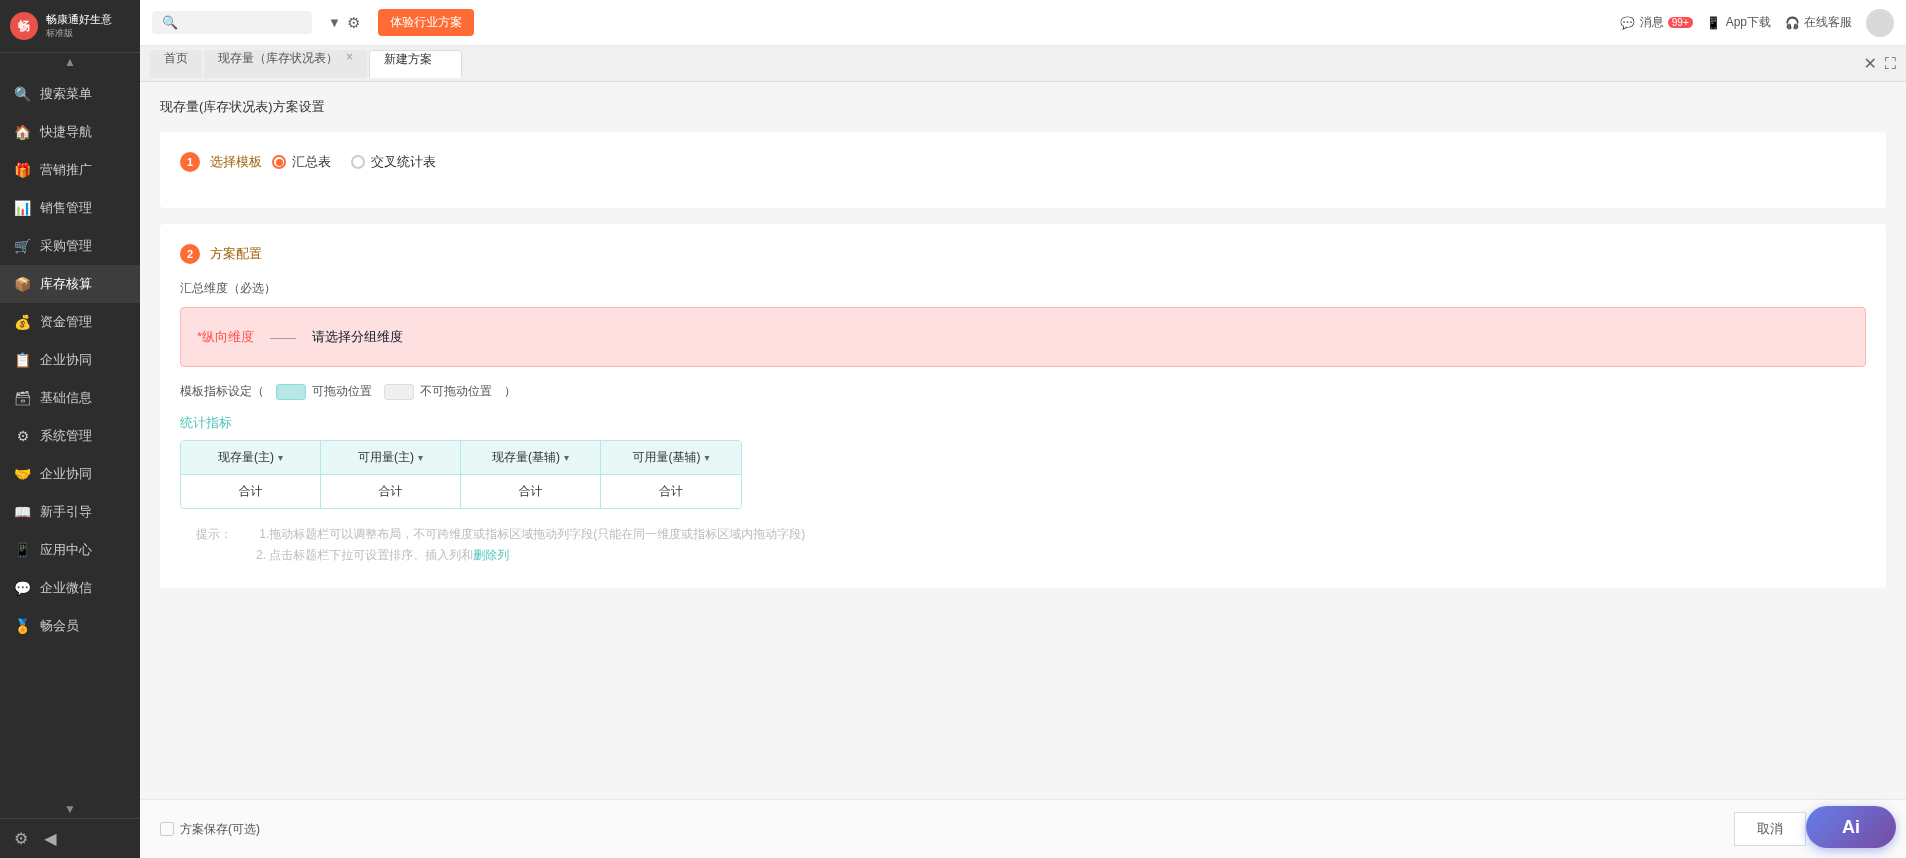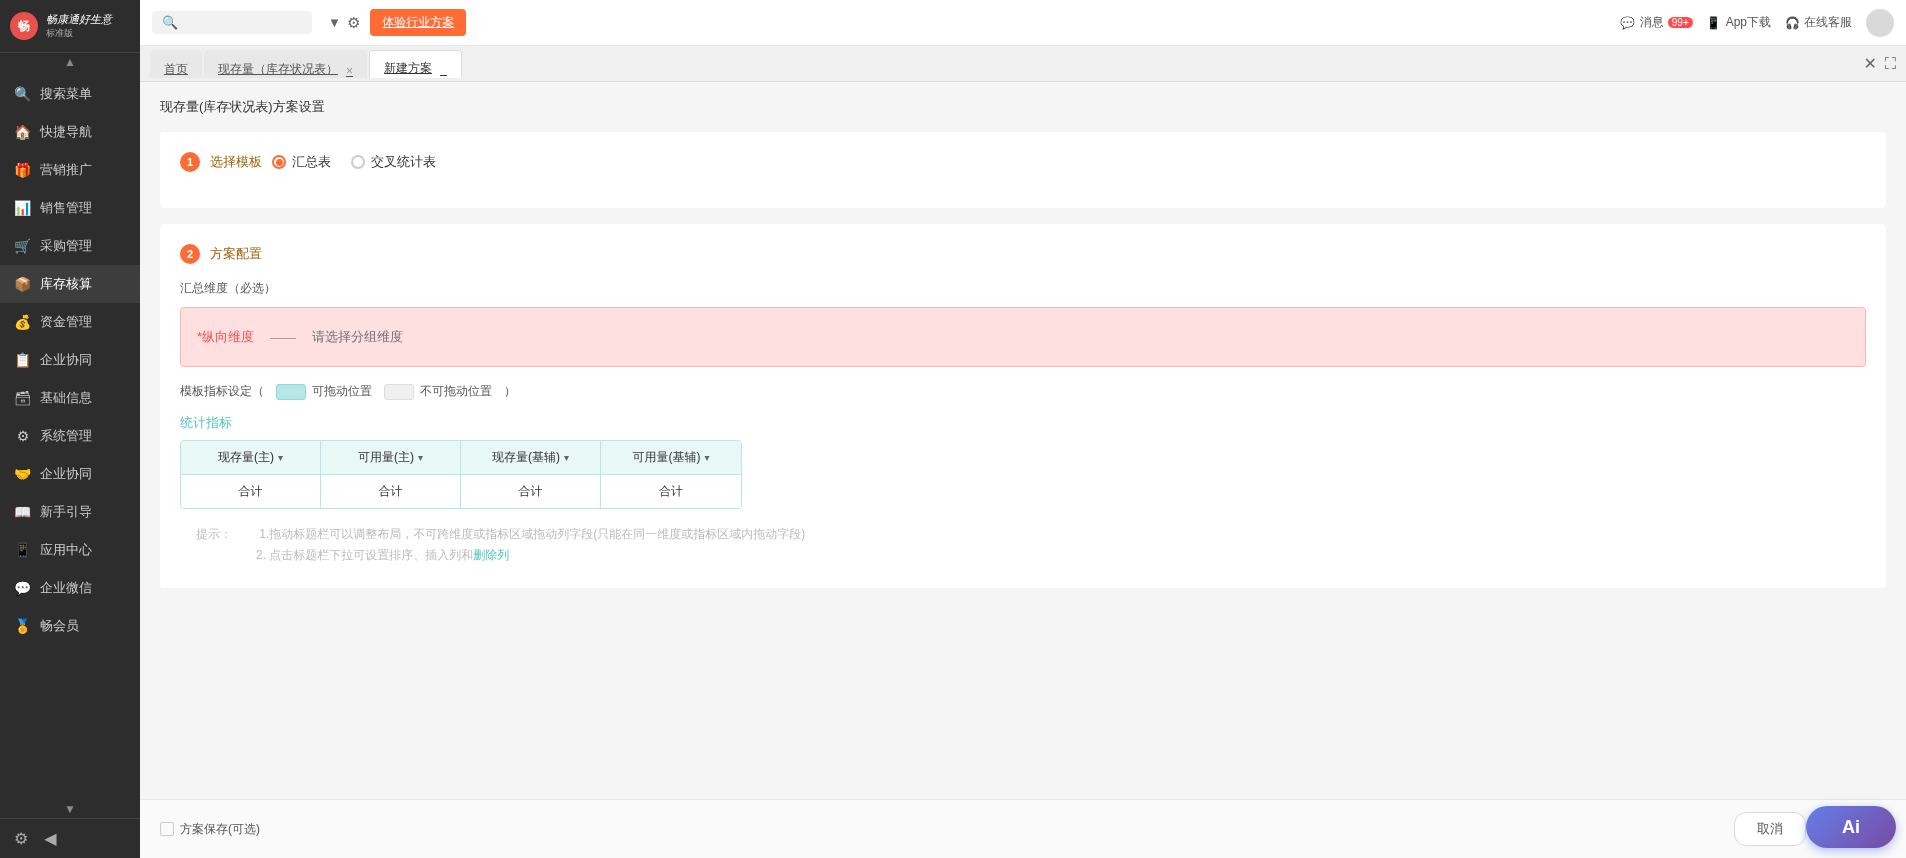--- a/index.html
+++ b/index.html
@@ -27,21 +27,21 @@
       height: 28px;
       background: #e8524a;
       border-radius: 50%;
       display: flex;
       align-items: center;
       justify-content: center;
       color: white;
       font-size: 12px;
       font-weight: bold;
     }
-    .logo-text { font-size: 11px; color: #fff; line-height: 1.3; font-style: italic; }
+    .logo-text { font-size: 11px; color: #fff; line-height: 1.3; }
     .logo-badge { font-size: 9px; color: #aaa; }
     .sidebar-nav { flex: 1; overflow-y: auto; padding: 4px 0; }
     .nav-item {
       display: flex;
       align-items: center;
       gap: 8px;
       padding: 10px 14px;
       cursor: pointer;
       color: #ccc;
       font-size: 13px;
@@ -98,22 +98,21 @@
     }
     .topbar-icons { display: flex; align-items: center; gap: 6px; margin-left: 6px; }
     .topbar-btn {
       background: #ff6b35;
       color: white;
       border: none;
       border-radius: 4px;
       padding: 5px 12px;
       font-size: 12px;
       cursor: pointer;
-      margin-left: 0;
-      text-decoration: underline;
+      margin-left: 8px;
     }
     .topbar-right { margin-left: auto; display: flex; align-items: center; gap: 14px; }
     .topbar-right-item { display: flex; align-items: center; gap: 4px; color: #555; font-size: 12px; cursor: pointer; }
     .badge {
       background: #ff4d4f;
       color: white;
       border-radius: 8px;
       padding: 0 4px;
       font-size: 10px;
       min-width: 18px;
@@ -132,30 +131,29 @@
       display: flex;
       align-items: center;
       padding: 0 10px;
       height: 36px;
       border-bottom: 1px solid #ddd;
       flex-shrink: 0;
       gap: 2px;
     }
     .tab {
       display: flex;
-      align-items: flex-end;
+      align-items: flex-start;
       gap: 6px;
       padding: 0 14px;
       height: 28px;
       border-radius: 4px 4px 0 0;
       background: #e8e8e8;
       color: #555;
       font-size: 12px;
       cursor: pointer;
-      text-decoration: underline;
     }
     .tab.active { background: #fff; color: #333; border: 1px solid #ddd; border-bottom: 1px solid #fff; }
     .tab-close {
       font-size: 12px;
       color: #999;
       cursor: pointer;
       margin-left: 2px;
     }
     .tab-new {
       background: #ff6b35;
@@ -234,21 +232,21 @@
       border: 1px solid #ffb3b3;
       border-radius: 4px;
       padding: 20px 16px;
       display: flex;
       align-items: center;
       gap: 16px;
       margin-bottom: 16px;
     }
     .dimension-label { color: #ff4d4f; font-size: 13px; }
     .dimension-dash { color: #999; }
-    .dimension-placeholder { color: #737373; font-size: 13px; }
+    .dimension-placeholder { color: #0f172a; font-size: 13px; }
 
     
     .indicator-setting {
       display: flex;
       align-items: center;
       gap: 12px;
       margin-bottom: 14px;
       font-size: 12px;
       color: #555;
     }
@@ -310,21 +308,21 @@
       height: 14px;
       border: 1px solid #ccc;
       border-radius: 2px;
     }
     .bottom-actions { display: flex; gap: 10px; }
     .btn-cancel {
       background: #fff;
       border: 1px solid #d9d9d9;
       color: #555;
       padding: 7px 22px;
-      border-radius: 12px;
+      border-radius: 0;
       cursor: pointer;
       font-size: 13px;
     }
     .btn-query {
       background: #ff6b35;
       border: none;
       color: white;
       padding: 7px 22px;
       border-radius: 4px;
       cursor: pointer;

